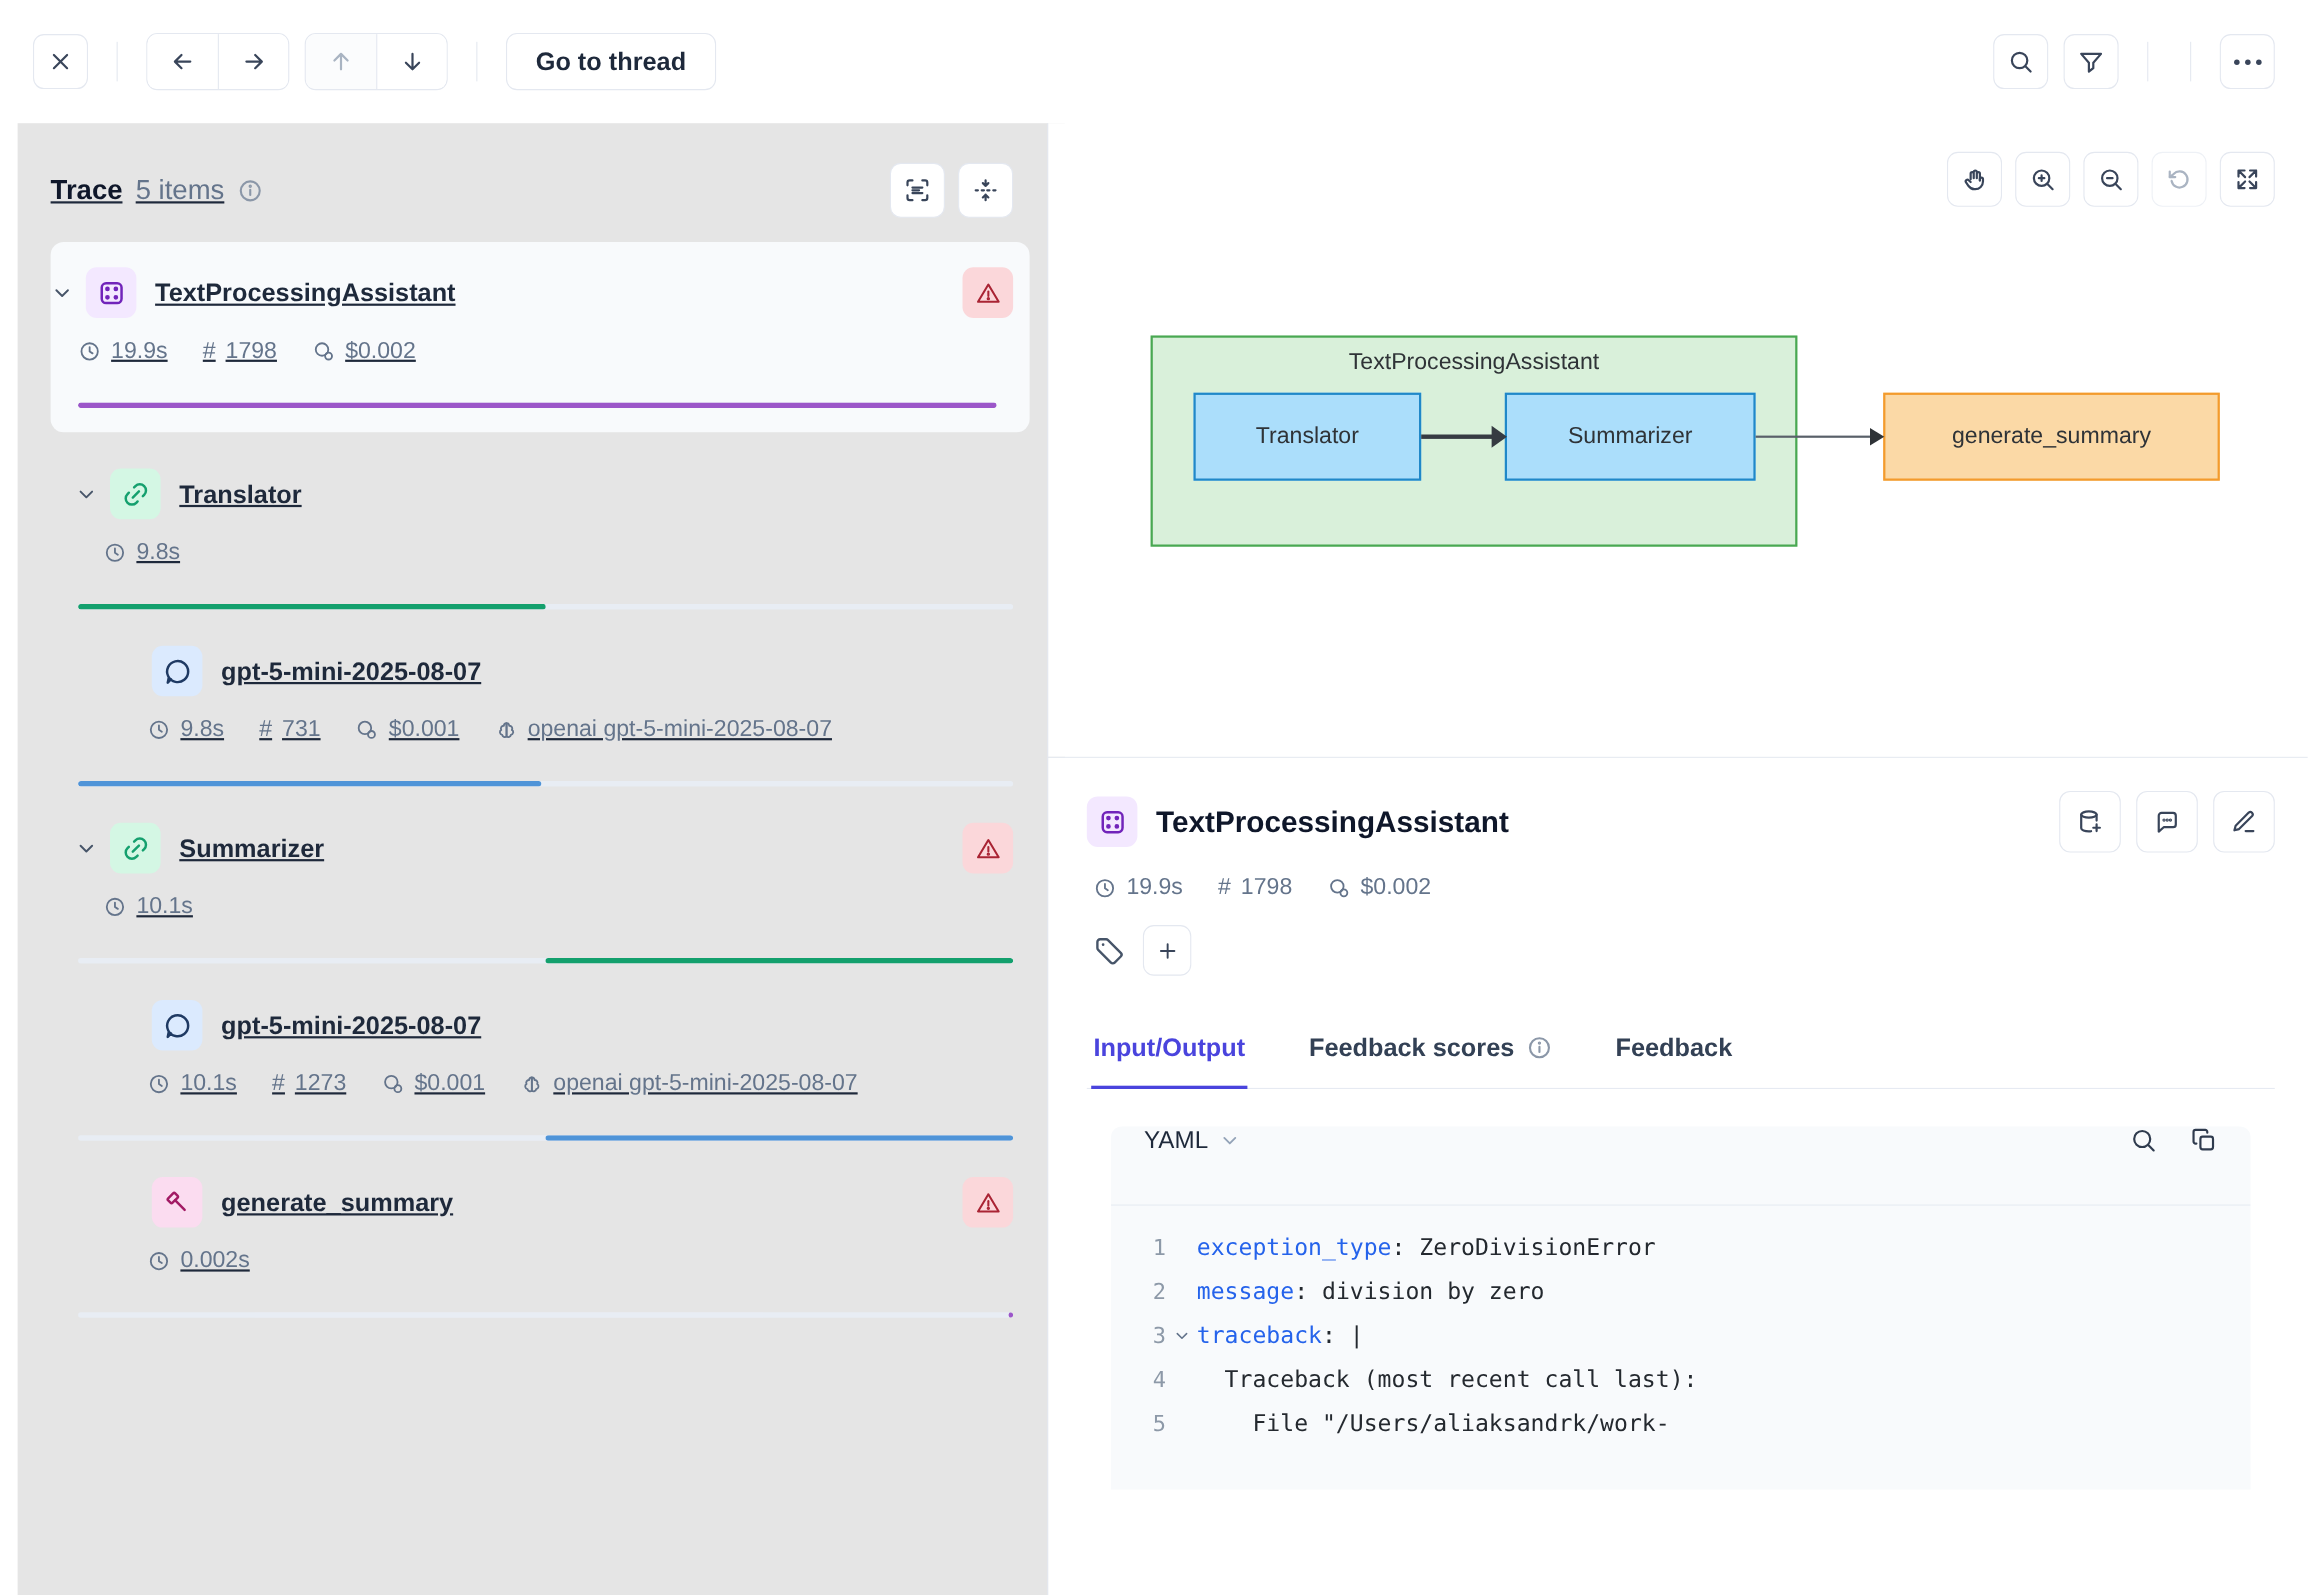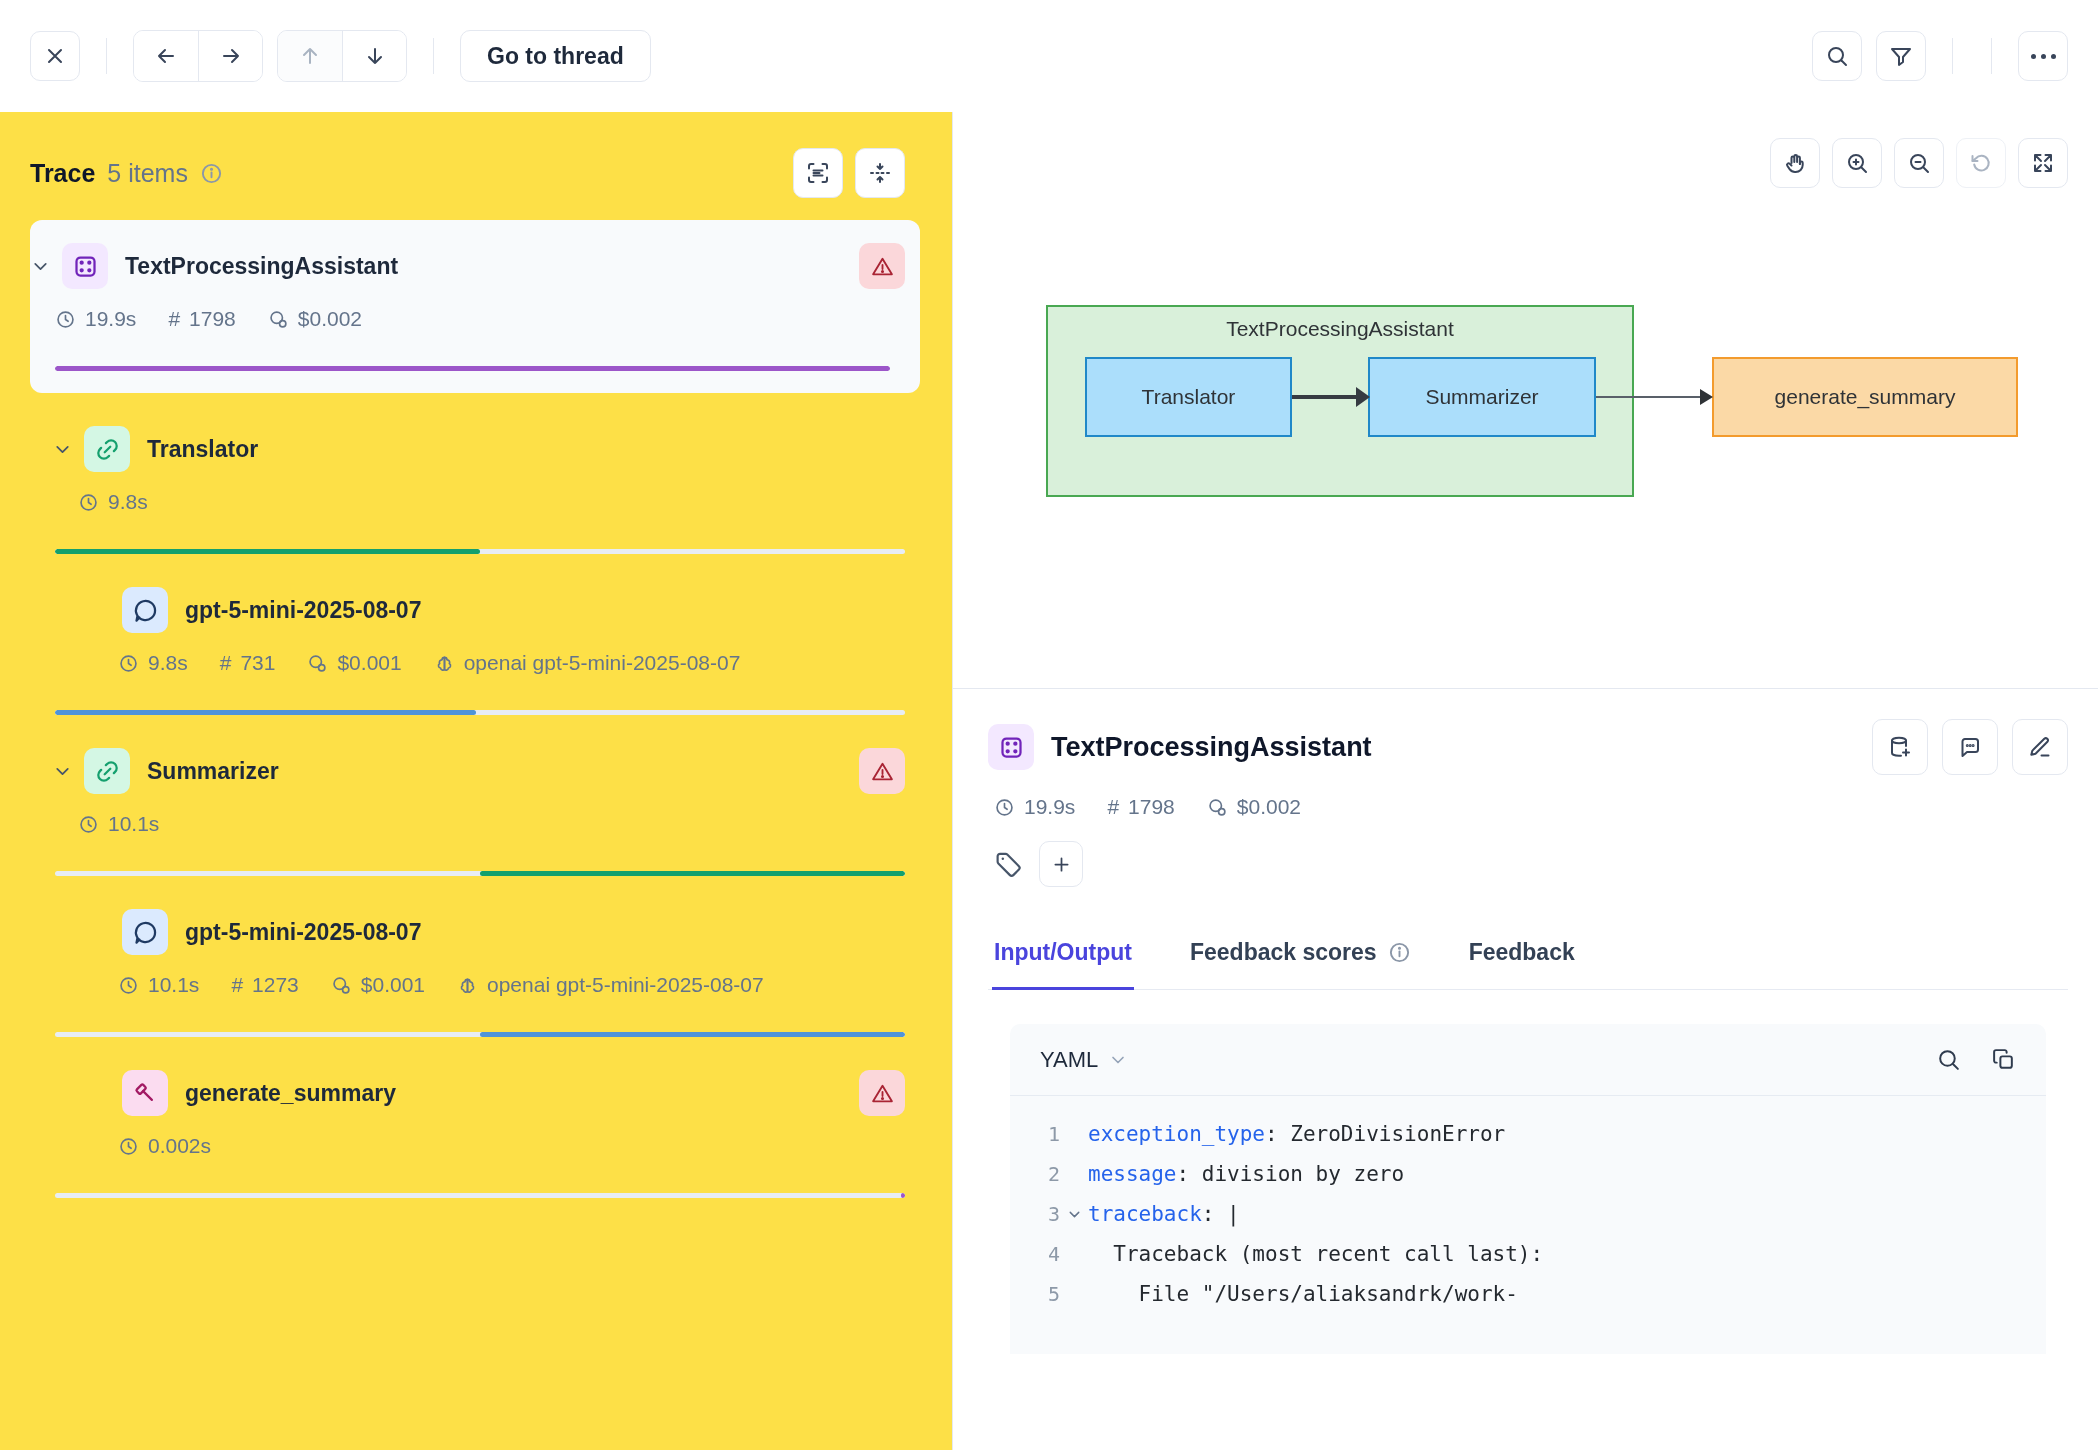--- a/index.html
+++ b/index.html
@@ -27,21 +27,21 @@
   .gbtn { width:64px; height:50px; display:flex; align-items:center; justify-content:center; background:#fff; color:#39455a; cursor:pointer; }
   .gbtn + .gbtn { border-left:1px solid #e4e8f0; }
   .gbtn.disabled { color:#a9b4c2; background:#fbfcfd; }
   .go-thread { height:52px; padding:0 26px; font-size:23px; font-weight:700; color:#1e293b; }
   .hide-graph { display:flex; align-items:center; gap:13px; background:#ececfd; color:#4a44dd; border:none; height:56px; padding:0 24px; border-radius:10px; font-size:24px; font-weight:600; cursor:pointer; }
   .hide-graph svg.ic { width:26px; height:26px; }
   .dots { display:flex; gap:5px; }
   .dots i { width:5px; height:5px; border-radius:50%; background:#39455a; }
 
   
-  .left-panel { position:absolute; top:112px; left:0; width:952px; bottom:0; background:#fde047; }
+  .left-panel { position:absolute; top:112px; left:16px; width:952px; bottom:0; background:#e5e5e5;text-decoration:underline; }
   .panel-head { margin:36px 47px 2px 30px; display:flex; align-items:center; }
   .ph-title { font-size:25px; font-weight:700; color:#0f172a; }
   .ph-count { font-size:25px; font-weight:400; color:#64748b; margin-left:12px; }
   .ph-info  { color:#8b97a8; margin-left:12px; display:flex; }
   .ph-info svg { width:23px; height:23px; }
   .head-actions { margin-left:auto; display:flex; gap:12px; }
 
   .tree { padding:10px 47px 0 30px; }
   .t-row { position:relative; padding-top:30px; cursor:pointer; }
   .t-row.selected { background:#f8fafc; border-radius:12px; margin-right:-15px; padding:20px 15px 22px 0; margin-top:10px; }
@@ -108,21 +108,21 @@
   .tab .info { color:#8b97a8; display:flex; }
   .tab .info svg { width:23px; height:23px; }
 
   .content { padding:0 22px; }
   .err-row { display:flex; align-items:center; margin-top:56px; }
   .err-title { font-size:25px; font-weight:600; color:#1e293b; }
   .err-collapse { margin-left:auto; color:#39455a; display:flex; cursor:pointer; }
   .err-collapse svg { width:25px; height:25px; }
 
   .code-card { margin-top:34px; background:#f8fafc; border-radius:10px 10px 0 0; height:330px; overflow:hidden; }
-  .code-head { height:72px; display:flex; align-items:center; padding:0 30px; border-bottom:1px solid #e6ebf2; }
+  .code-head { height:72px; display:flex; align-items:flex-start; padding:0 30px; border-bottom:1px solid #e6ebf2; }
   .code-lang { font-size:22px; color:#1e293b; display:flex; align-items:center; gap:10px; cursor:pointer; }
   .code-lang .chev { color:#94a3b8; display:flex; }
   .code-lang .chev svg { width:20px; height:20px; }
   .code-actions { margin-left:auto; display:flex; gap:30px; color:#2f3b4e; }
   .code-actions svg { width:25px; height:25px; stroke-width:1.9; cursor:pointer; }
   .code-body { padding:18px 20px 0 16px; font-family:"DejaVu Sans Mono", monospace; font-size:21px; }
   .code-line { display:flex; align-items:center; height:40px; }
   .ln { width:34px; text-align:right; color:#8d99a8; font-size:20px; flex:none; }
   .gut { width:28px; display:flex; justify-content:center; color:#64748b; flex:none; }
   .gut svg { width:17px; height:17px; }

